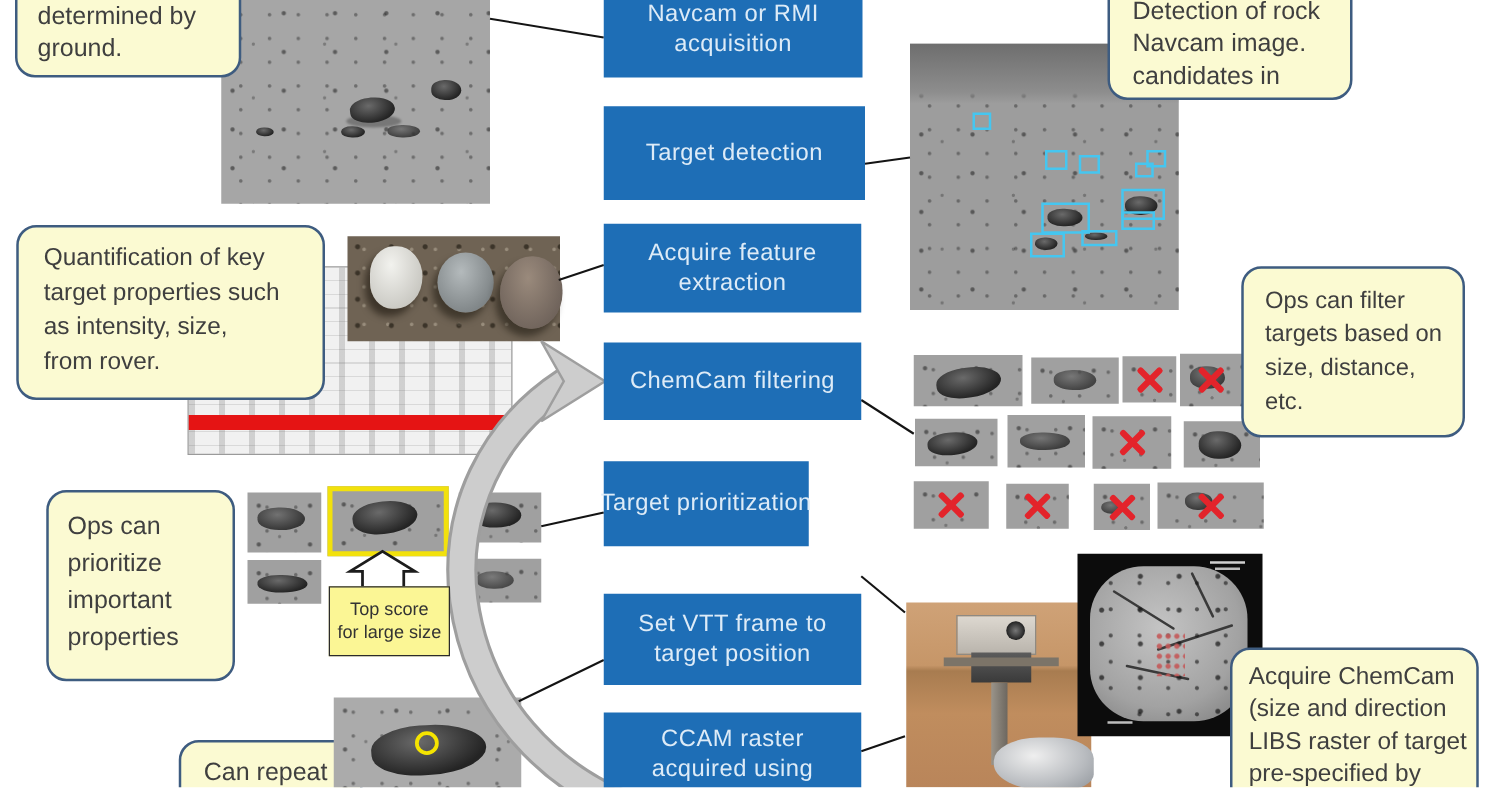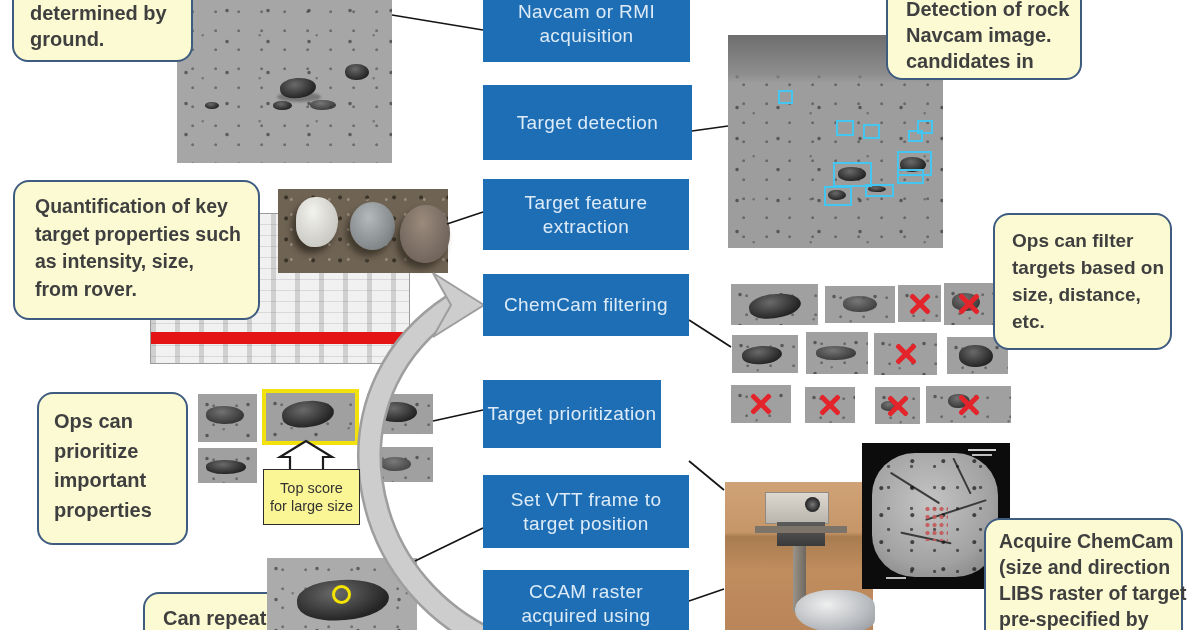--- a/index.html
+++ b/index.html
@@ -6,21 +6,21 @@
   #canvas{position:relative;width:1200px;height:630px;overflow:hidden;background:#fff;
           font-family:"Liberation Sans","DejaVu Sans",sans-serif;}
   .abs{position:absolute;}
   
   .fbox{background:#1E6EB6;color:#DDEBF7;display:flex;flex-direction:column;justify-content:center;
         align-items:center;text-align:center;font-size:19px;line-height:24px;letter-spacing:.4px;z-index:10;}
   .fbox span{display:block;white-space:nowrap;}
   
   .callout{background:#FBFAD2;border:2px solid #3E5C80;border-radius:16px;color:#3F3F3F;
            font-size:19.5px;line-height:27px;z-index:20;box-sizing:border-box;}
-  .callout span{display:block;white-space:nowrap;font-weight:bold;}
+  .callout span{display:block;white-space:nowrap;}
   
   .terrain{background-color:#a0a0a0;
     background-image:
       radial-gradient(circle at 22% 34%, rgba(30,30,30,.55) 1.2px, transparent 2.2px),
       radial-gradient(circle at 68% 62%, rgba(40,40,40,.45) 1px, transparent 1.8px),
       radial-gradient(circle at 45% 82%, rgba(55,55,55,.4) 1px, transparent 1.6px);
     background-size:41px 31px,23px 19px,57px 43px;}
   .blob{position:absolute;background:radial-gradient(ellipse at 42% 32%, #6a6a6a, #242424 72%);
         border-radius:46% 54% 52% 48%;}
   .shade{position:absolute;background:rgba(0,0,0,.28);border-radius:50%;filter:blur(1px);}
@@ -195,27 +195,27 @@
   </svg>
 
   <div class="fbox abs" style="left:483px;top:-14px;width:207px;height:76px">
     <span>Navcam or RMI</span>
     <span>acquisition</span>
   </div>
   <div class="fbox abs" style="left:483px;top:85px;width:209px;height:75px">
     <span>Target detection</span>
   </div>
   <div class="fbox abs" style="left:483px;top:179px;width:206px;height:71px">
-    <span>Target feature</span>
+    <span>Acquire feature</span>
     <span>extraction</span>
   </div>
   <div class="fbox abs" style="left:483px;top:274px;width:206px;height:62px">
     <span>ChemCam filtering</span>
   </div>
-  <div class="fbox abs" style="left:483px;top:380px;width:178px;height:68px">
+  <div class="fbox abs" style="left:483px;top:369px;width:164px;height:68px">
     <span>Target prioritization</span>
   </div>
   <div class="fbox abs" style="left:483px;top:475px;width:206px;height:73px">
     <span>Set VTT frame to</span>
     <span>target position</span>
   </div>
   <div class="fbox abs" style="left:483px;top:570px;width:206px;height:92px">
     <span>CCAM raster</span>
     <span>acquired using</span>
     <span>VTT frame</span>

